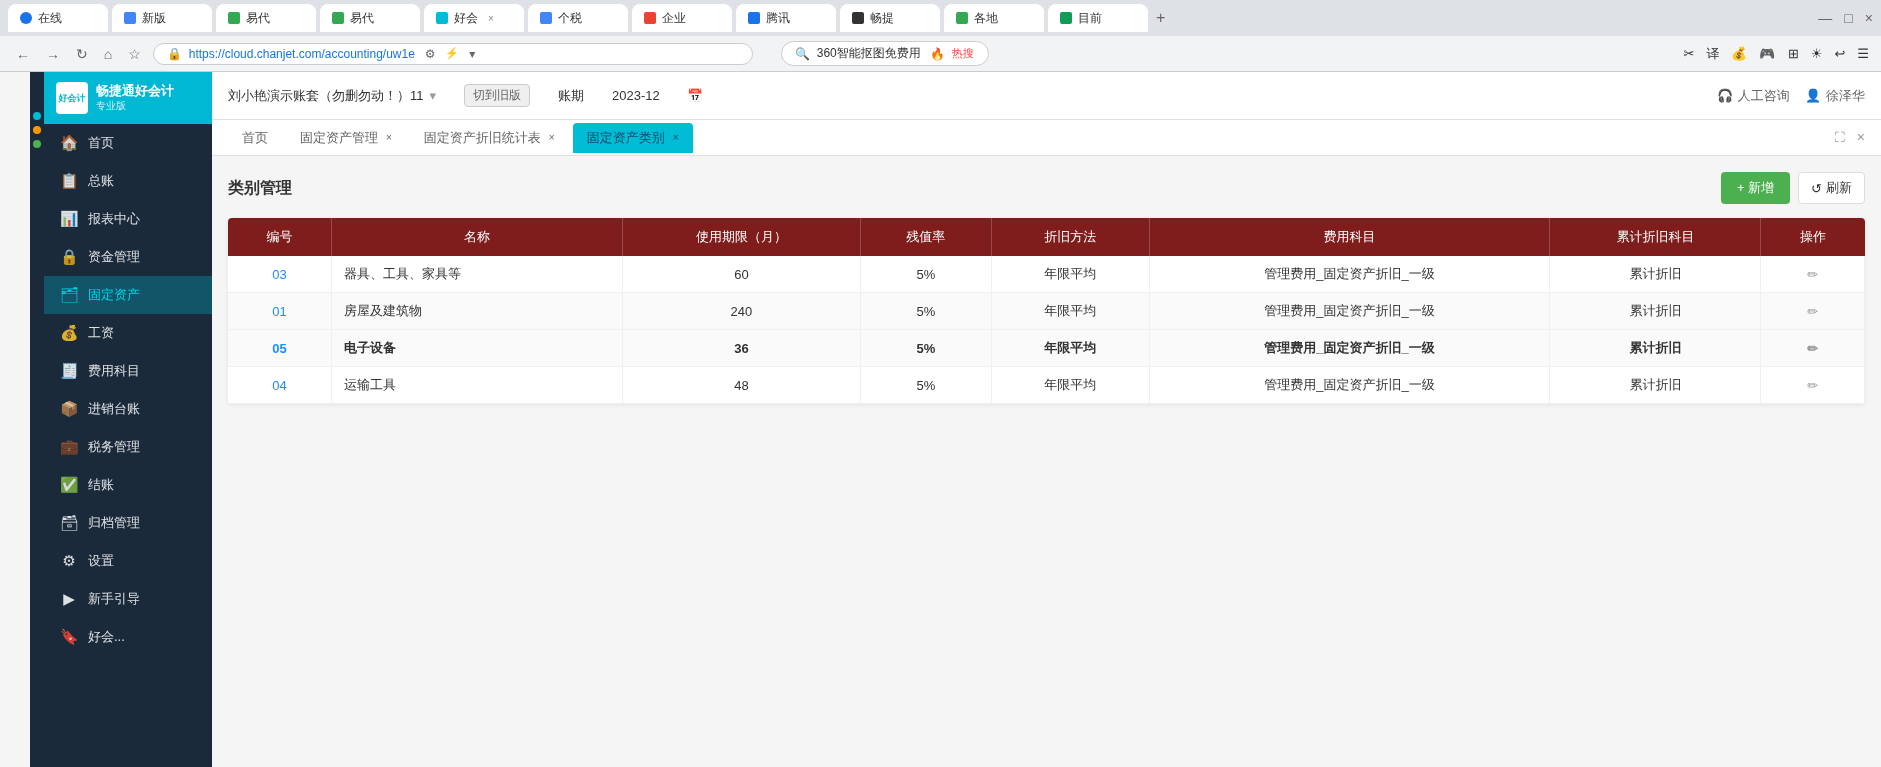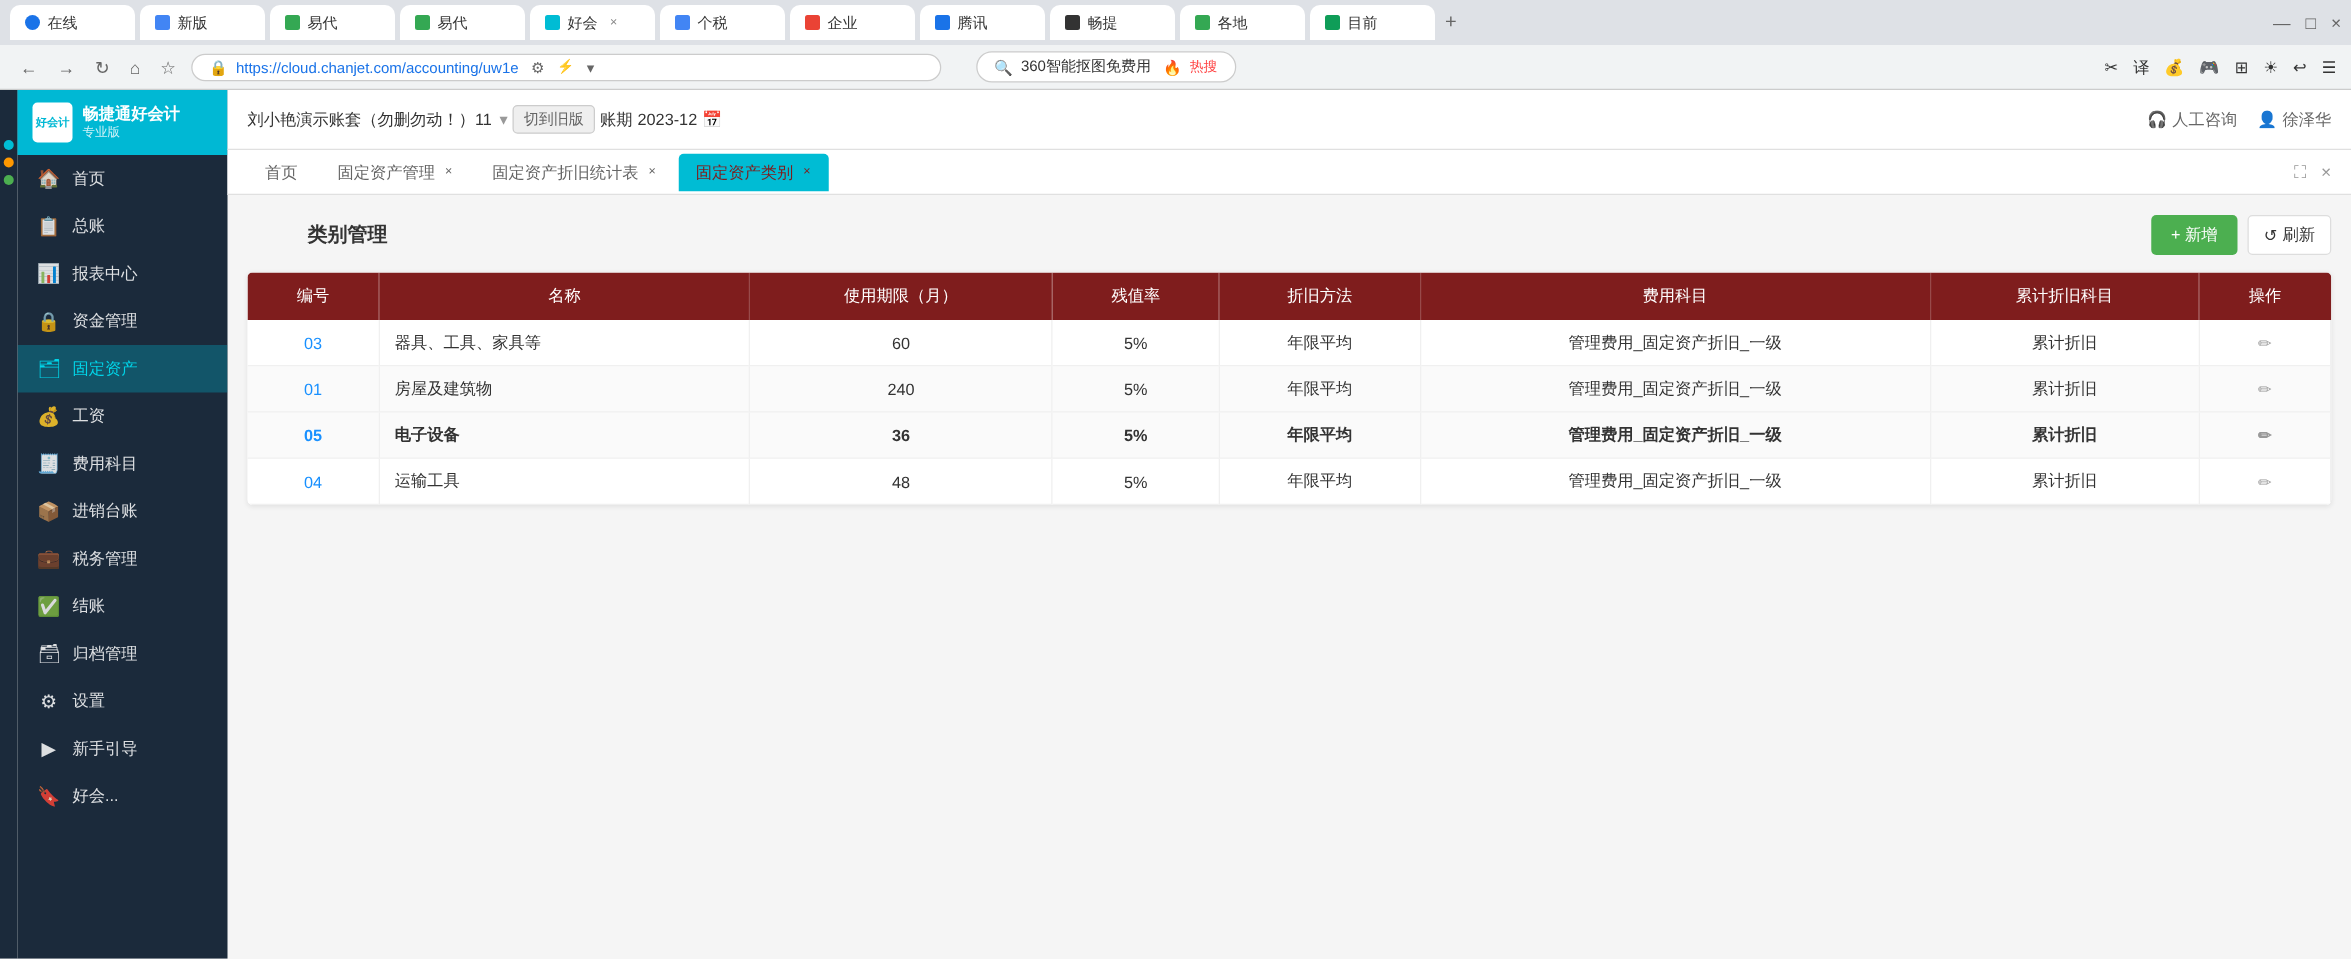--- a/index.html
+++ b/index.html
@@ -16,52 +16,52 @@
 
     
     .address-bar { background: #f1f3f4; height: 36px; display: flex; align-items: center; padding: 0 12px; gap: 8px; border-bottom: 1px solid #ccc; }
     .nav-btn { background: none; border: none; cursor: pointer; font-size: 14px; color: #666; padding: 2px 4px; }
     .address-input { flex: 1; max-width: 600px; background: #fff; border: 1px solid #ccc; border-radius: 20px; padding: 3px 14px; font-size: 12px; color: #1a73e8; display: flex; align-items: center; gap: 6px; }
     .address-input span { color: #1a73e8; font-size: 12px; }
     .search-bar { margin-left: 20px; background: #fff; border: 1px solid #ccc; border-radius: 20px; padding: 3px 14px; font-size: 12px; color: #333; display: flex; align-items: center; gap: 6px; }
     .toolbar-icons { margin-left: auto; display: flex; gap: 12px; align-items: center; font-size: 13px; }
 
     
-    .app-shell { display: flex; height: calc(767px - 72px); }
+    .app-shell { display: flex; height: calc(767px - 72px); padding-left: 30px; }
 
     
     .sidebar { width: 168px; background: #1b2a3b; color: #fff; display: flex; flex-direction: column; flex-shrink: 0; }
     .sidebar-logo { background: #00b8d4; padding: 10px 12px; display: flex; align-items: center; gap: 8px; }
     .logo-icon { width: 32px; height: 32px; background: #fff; border-radius: 4px; display: flex; align-items: center; justify-content: center; color: #00b8d4; font-weight: bold; font-size: 10px; }
     .logo-text { font-size: 13px; font-weight: bold; color: #fff; line-height: 1.2; }
     .logo-subtitle { font-size: 10px; color: rgba(255,255,255,0.8); }
     .sidebar-menu { flex: 1; overflow-y: auto; }
     .menu-item { display: flex; align-items: center; gap: 10px; padding: 10px 16px; cursor: pointer; color: rgba(255,255,255,0.85); font-size: 13px; transition: background 0.2s; }
     .menu-item.active { background: rgba(0,184,212,0.3); color: #00d4e8; }
     .menu-item .menu-icon { font-size: 15px; width: 18px; text-align: center; }
 
     
-    .app-header { background: #fff; border-bottom: 1px solid #e0e0e0; height: 48px; display: flex; align-items: center; padding: 0 16px; gap: 4px; }
+    .app-header { background: #fff; border-bottom: 1px solid #e0e0e0; height: 48px; display: flex; align-items: center; padding: 0 16px; gap: 28px; }
     .company-info { display: flex; align-items: center; gap: 6px; font-size: 13px; color: #333; }
     .period-badge { border: 1px solid #ccc; border-radius: 4px; padding: 2px 8px; font-size: 12px; color: #666; cursor: pointer; }
     .period-label { font-size: 13px; color: #333; }
     .header-right { margin-left: auto; display: flex; align-items: center; gap: 16px; font-size: 13px; color: #666; }
     .help-btn { display: flex; align-items: center; gap: 4px; cursor: pointer; }
     .user-info { display: flex; align-items: center; gap: 4px; cursor: pointer; }
 
     
     .page-tabs { background: #fff; border-bottom: 1px solid #e0e0e0; display: flex; align-items: center; padding: 0 16px; height: 36px; gap: 4px; }
     .page-tab { padding: 6px 14px; font-size: 13px; color: #666; cursor: pointer; border-radius: 4px 4px 0 0; display: flex; align-items: center; gap: 4px; white-space: nowrap; }
-    .page-tab.active { background: #00bcd4; color: #7f1d1d; text-align: right; }
+    .page-tab.active { background: #00bcd4; color: #0c4a6e; text-align: right; }
     .page-tab .tab-x { font-size: 10px; margin-left: 4px; cursor: pointer; }
     .expand-icon { margin-left: auto; font-size: 14px; color: #999; cursor: pointer; }
 
     
     .main-content { flex: 1; padding: 16px; overflow: auto; }
-    .section-header { display: flex; align-items: center; justify-content: space-between; margin-bottom: 14px; margin-left: 48px; }
+    .section-header { display: flex; align-items: center; justify-content: space-between; margin-bottom: 14px; }
     .section-title { font-size: 16px; font-weight: bold; color: #333; }
     .section-actions { display: flex; gap: 8px; }
     .btn-add { background: #4caf50; color: #fff; border: none; border-radius: 4px; padding: 6px 16px; font-size: 13px; cursor: pointer; display: flex; align-items: center; gap: 4px; }
     .btn-refresh { background: #fff; color: #333; border: 1px solid #ddd; border-radius: 4px; padding: 6px 12px; font-size: 13px; cursor: pointer; display: flex; align-items: center; gap: 4px; }
 
     
     .data-table { width: 100%; border-collapse: collapse; background: #fff; border-radius: 4px; overflow: hidden; box-shadow: 0 1px 4px rgba(0,0,0,0.08); }
     .data-table thead tr { background: #7f1d1d; color: #fff; }
     .data-table thead th { padding: 10px 12px; font-size: 13px; font-weight: normal; text-align: center; border-right: 1px solid rgba(255,255,255,0.2); }
     .data-table thead th:last-child { border-right: none; }

